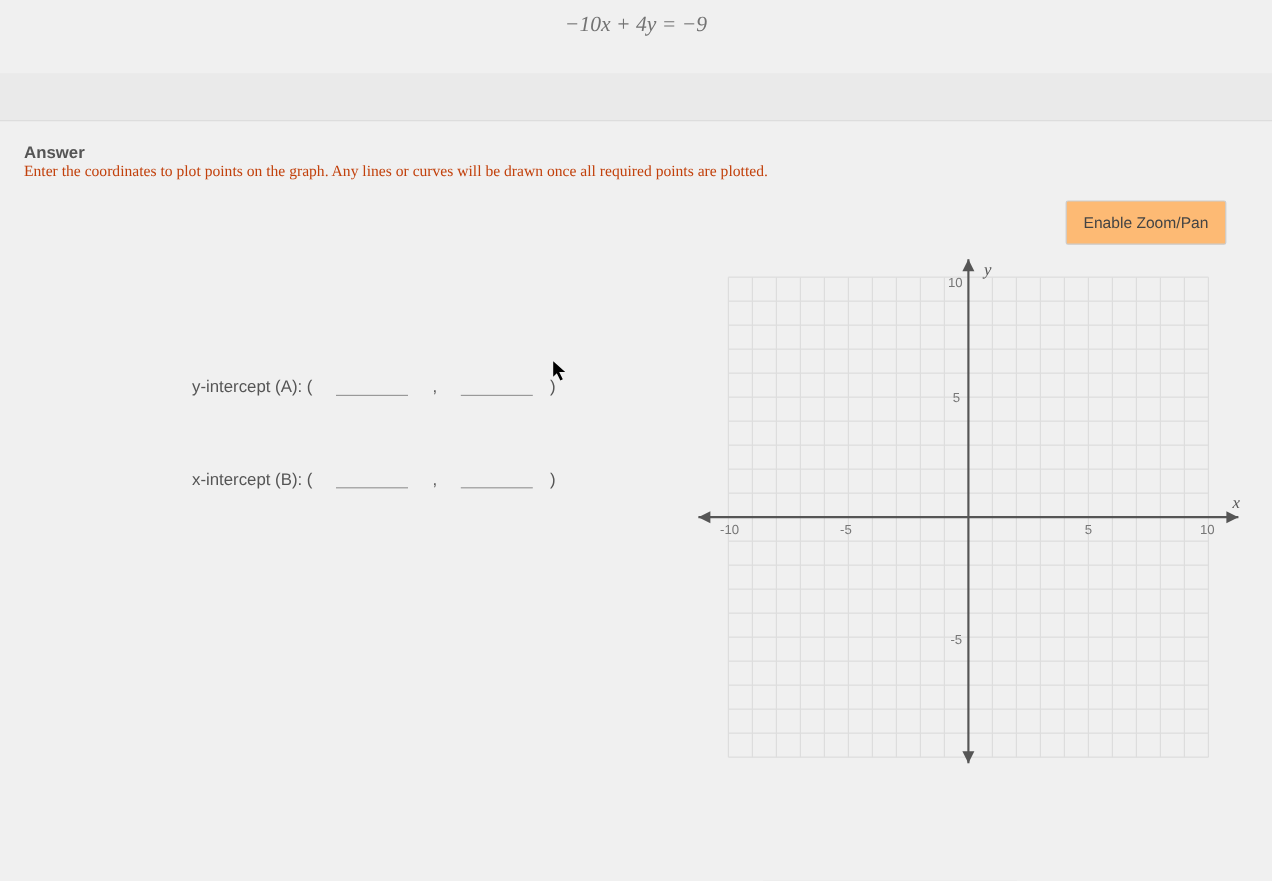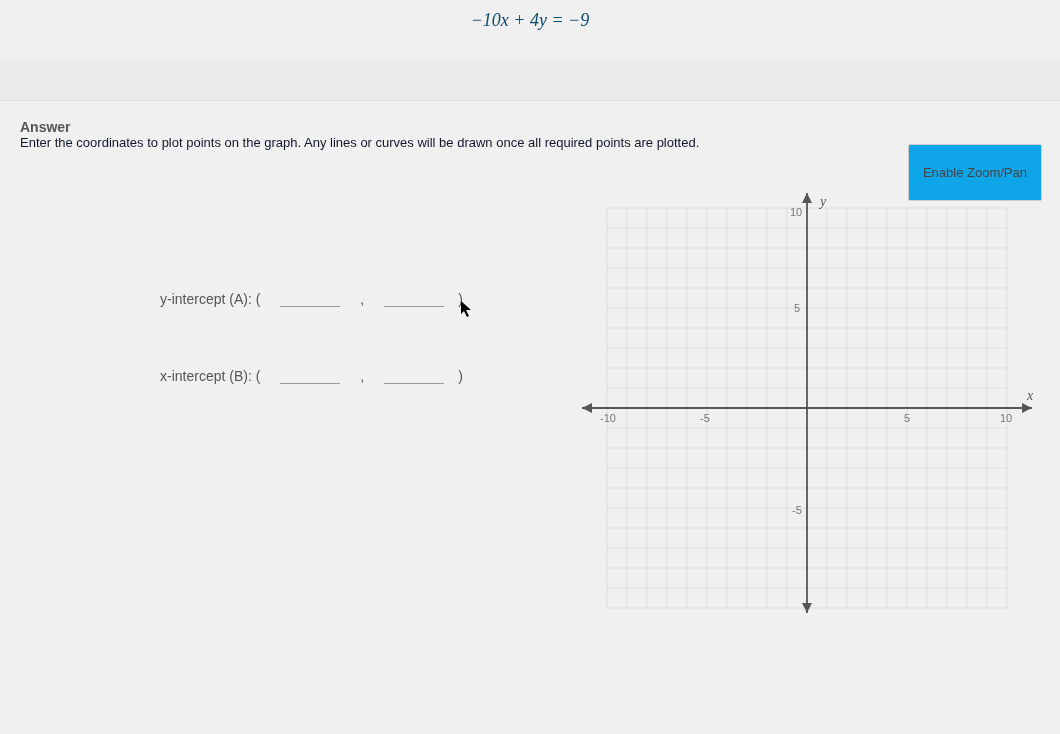--- a/index.html
+++ b/index.html
@@ -24,42 +24,43 @@
       padding: 8px 20px 10px 20px;
       font-size: 14px;
       font-weight: bold;
       color: #555;
     }
     .equation-row {
       text-align: center;
       padding: 10px 0 30px 0;
       font-size: 18px;
       font-family: 'Times New Roman', serif;
-      color: #0c4a6e;
+      color: #737373;
     }
     .equation-row .math {
       font-style: italic;
     }
     .divider {
       height: 40px;
       background: #eaeaea;
       border-bottom: 1px solid #ddd;
     }
     .answer-section {
       padding: 18px 20px 0 20px;
     }
     .answer-label {
       font-size: 14px;
       font-weight: bold;
       color: #555;
     }
     .instructions {
       font-size: 13px;
-      color: #0f172a;
-      margin-bottom: 0;
+      color: #c2410c;
+      margin-bottom: 22px;
+      font-family: Liberation Serif, serif;
     }
     .content-row {
       display: flex;
       gap: 12px;
     }
     .left-col {
       flex: 0 0 530px;
       padding-top: 140px;
     }
     .intercept-row {
@@ -91,24 +92,24 @@
     .intercept-row .comma {
       margin: 0 6px;
     }
     .right-col {
       flex: 1;
       position: relative;
     }
     .zoom-btn {
       position: absolute;
       top: -6px;
-      right: 0;
-      background: #0ea5e9;
+      right: 20px;
+      background: #fdba74;
       border: 1px solid #ccc;
-      padding: 20px 14px;
+      padding: 10px 14px;
       font-size: 13px;
       color: #444;
       cursor: pointer;
       border-radius: 2px;
     }
     .graph-container {
       margin-top: 38px;
       padding-left: 10px;
     }
     .cursor-arrow {

